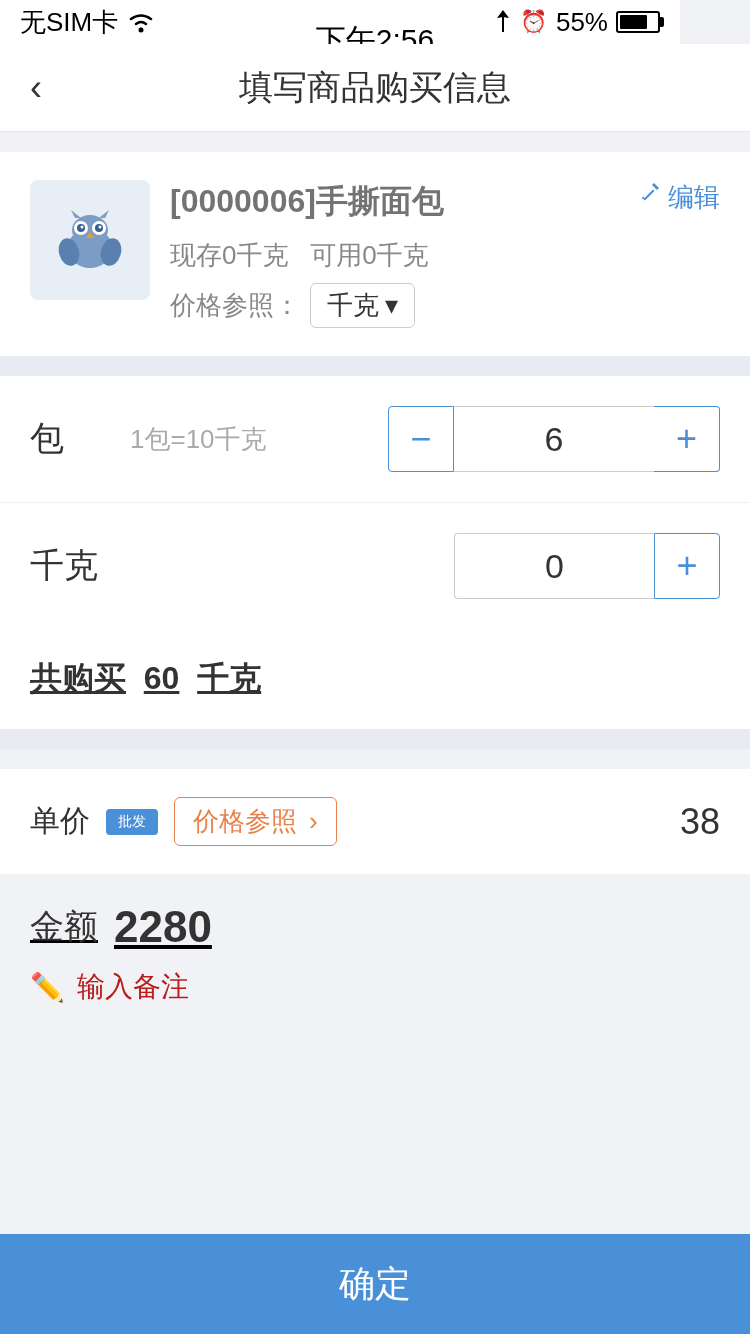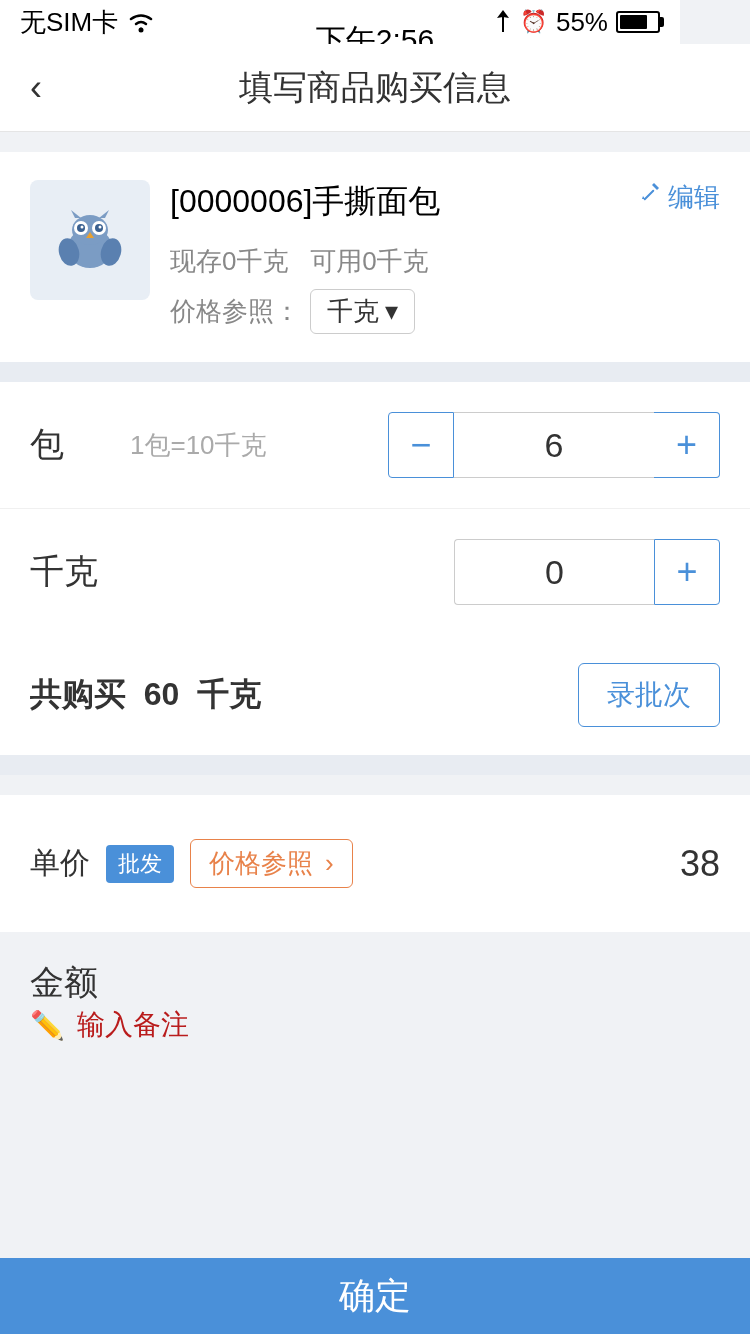--- a/index.html
+++ b/index.html
@@ -118,23 +118,23 @@
       display: flex;
       align-items: center;
       justify-content: center;
       flex-shrink: 0;
     }
     .product-info {
       flex: 1;
     }
     .product-name {
       font-size: 32px;
-      color: #000000;
-      font-weight: 400;
-      margin-bottom: 20px;
+      color: #737373;
+      font-weight: 700;
+      margin-bottom: 14px;
     }
     .product-stock {
       font-size: 26px;
       color: #888;
       margin-bottom: 10px;
     }
     .product-unit {
       font-size: 26px;
       color: #888;
       display: flex;
@@ -242,50 +242,51 @@
       display: flex;
       align-items: center;
       justify-content: space-between;
     }
     .summary-text {
       font-size: 32px;
       color: #333;
     }
     .summary-text span {
       font-weight: 600;
+      text-decoration: underline;
     }
     .batch-btn {
       border: 1.5px solid #4a90d9;
       color: #4a90d9;
       font-size: 28px;
       padding: 12px 28px;
       border-radius: 6px;
       background: #fff;
       cursor: pointer;
     }
 
     
     .price-section {
       background: #fff;
       margin-top: 20px;
-      padding: 44px 30px;
+      padding: 28px 30px;
     }
     .price-row {
       display: flex;
       align-items: center;
       gap: 16px;
     }
     .price-label {
       font-size: 30px;
       color: #333;
     }
     .price-tag {
       background: #4a90d9;
       color: #fff;
-      font-size: 22px;
+      font-size: 14px;
       padding: 4px 12px;
       border-radius: 4px;
     }
     .price-ref-btn {
       border: 1.5px solid #e8824a;
       color: #e8824a;
       font-size: 26px;
       padding: 6px 18px;
       border-radius: 6px;
       background: #fff;
@@ -303,21 +304,22 @@
 
     
     .amount-section {
       background: #f0f2f5;
       padding: 28px 30px;
     }
     .amount-row {
       display: flex;
       align-items: center;
       gap: 16px;
-      margin-bottom: 0;
+      margin-bottom: 16px;
+      text-decoration: underline;
     }
     .amount-label {
       font-size: 34px;
       color: #333;
     }
     .amount-value {
       font-size: 44px;
       font-weight: 600;
       color: #333;
     }
@@ -340,21 +342,21 @@
       height: 380px;
       background: #f0f2f5;
     }
 
     
     .confirm-btn {
       position: fixed;
       bottom: 0;
       left: 0;
       width: 750px;
-      height: 76px;
+      height: 100px;
       background: #4a90d9;
       color: #fff;
       font-size: 36px;
       display: flex;
       align-items: center;
       justify-content: center;
       cursor: pointer;
       border: none;
       outline: none;
     }
@@ -466,40 +468,40 @@
     </div>
   </div>
 </div>
 
 <div class="summary-row">
   <span class="summary-text">
     <span>共购买</span>
     &nbsp;<span style="font-weight:600;">60</span>&nbsp;
     <span>千克</span>
   </span>
-  <button class="batch-btn">录批次</button>
 </div>
 
 <div class="divider"></div>
 
 <div class="price-section">
   <div class="price-row">
     <span class="price-label">单价</span>
     <span class="price-tag">批发</span>
     <button class="price-ref-btn">
       <span>价格参照</span>
       <span>›</span>
     </button>
     <span class="price-value">38</span>
   </div>
 </div>
 
 <div class="amount-section">
   <div class="amount-row">
     <span class="amount-label">金额</span>
+    <span class="amount-value">2280</span>
   </div>
   <div class="note-row">
     <span class="pencil-icon">✏️</span>
     <span class="note-text">输入备注</span>
   </div>
 </div>
 
 <div class="empty-space"></div>
 
 <button class="confirm-btn">确定</button>

